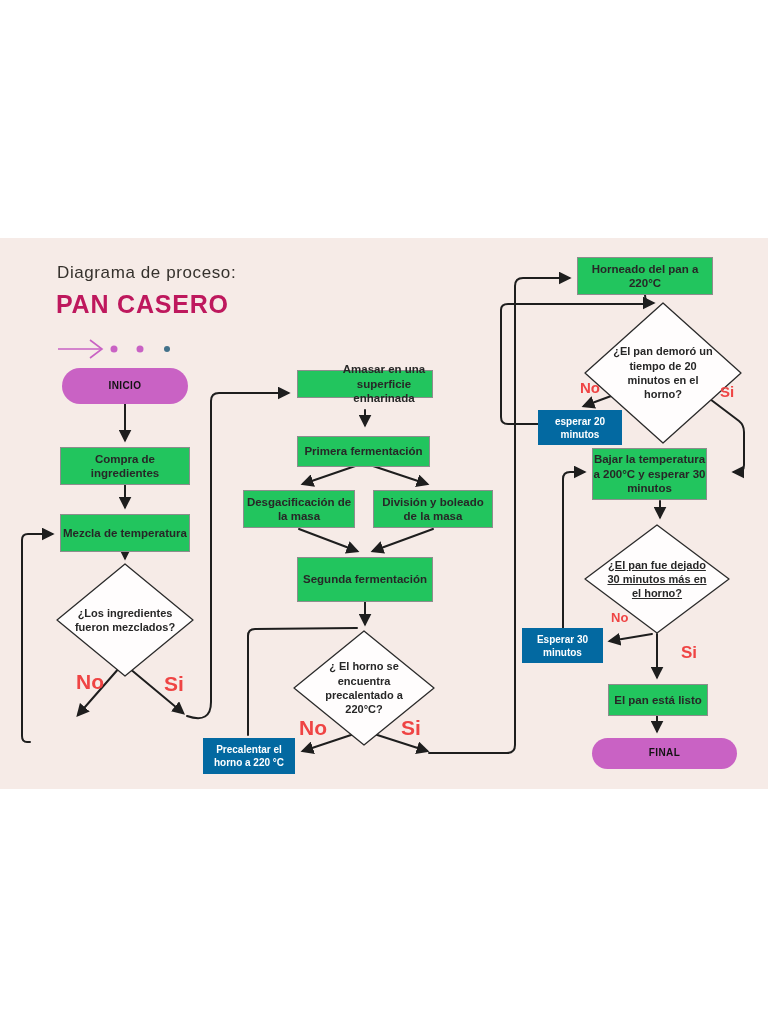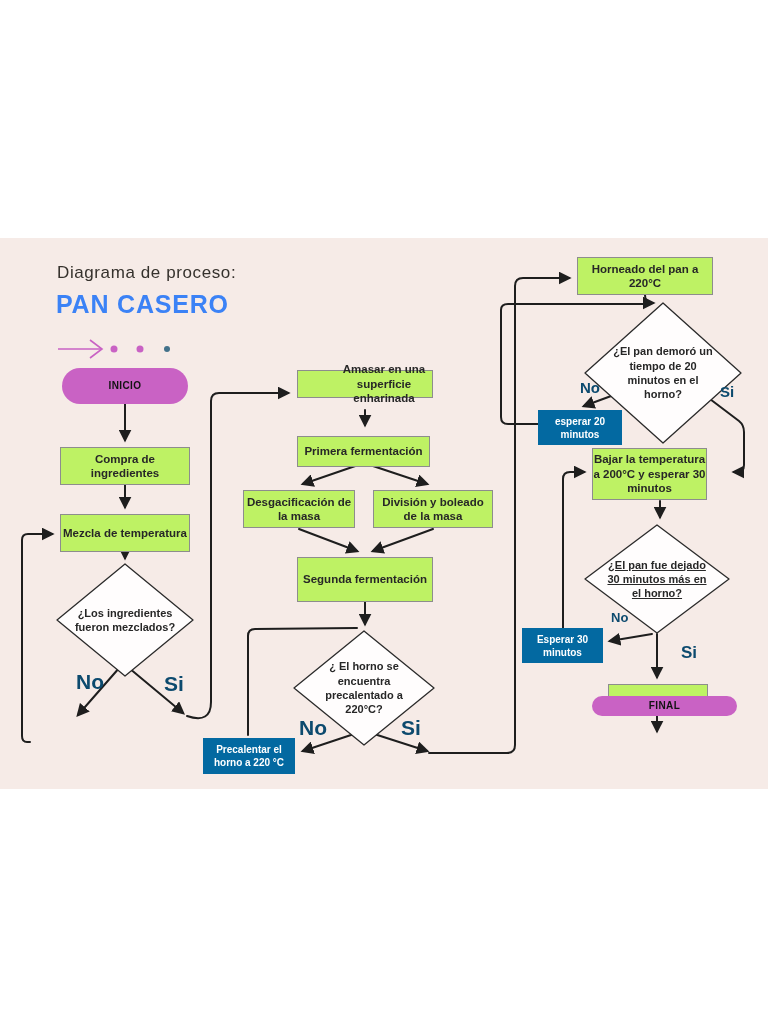--- a/index.html
+++ b/index.html
@@ -2,31 +2,31 @@
 <html><head>
 <meta charset="utf-8">
 <style>
   html,body{margin:0;padding:0;background:#ffffff;}
   .page{position:relative;width:768px;height:1024px;background:#ffffff;overflow:hidden;
         font-family:"Liberation Sans",sans-serif;}
   .band{position:absolute;left:0;top:238px;width:768px;height:551px;background:#f6ebe7;}
   .subtitle{position:absolute;left:57px;top:263px;font-size:17px;letter-spacing:.6px;
             color:#35312c;font-weight:500;}
   .title{position:absolute;left:56px;top:290px;font-size:25px;font-weight:800;
-         letter-spacing:.8px;color:#3b82f6;}
+         letter-spacing:.8px;color:#be185d;}
   svg.layer{position:absolute;left:0;top:0;width:768px;height:1024px;}
   .node{position:absolute;display:flex;align-items:center;justify-content:center;
         text-align:center;box-sizing:border-box;font-weight:700;color:#272727;
         font-size:11.5px;line-height:1.25;}
-  .rectnode{background:#bef264;border:1px solid #8d8d8d;}
+  .rectnode{background:#22c55e;border:1px solid #8d8d8d;}
   .pill{background:#c962c4;border-radius:18px;color:#131313;font-size:10px;letter-spacing:.4px;}
   .action{background:#0369a1;color:#ffffff;font-size:10px;line-height:1.3;}
   .dlabel{position:absolute;display:flex;align-items:center;justify-content:center;
           text-align:center;font-weight:700;color:#272727;font-size:11px;line-height:1.3;}
-  .branch{position:absolute;font-weight:800;color:#0c4a6e;}
+  .branch{position:absolute;font-weight:800;color:#ef4444;}
 </style>
 </head>
 <body>
 
 <div class="page">
   <div class="band"></div>
 
   <div class="subtitle">Diagrama de proceso:</div>
   <div class="title">PAN CASERO</div>
 
@@ -112,21 +112,21 @@
   <div class="node action" style="left:538px;top:410px;width:84px;height:35px;">esperar 20 minutos</div>
 
   <div class="node rectnode" style="left:592px;top:448px;width:115px;height:52px;">Bajar la temperatura a 200°C  y esperar 30 minutos</div>
 
   <div class="dlabel" style="left:605px;top:540px;width:104px;height:78px;text-decoration:underline;">¿El pan fue dejado 30 minutos más en el horno?</div>
 
   <div class="node action" style="left:522px;top:628px;width:81px;height:35px;">Esperar 30 minutos</div>
 
   <div class="node rectnode" style="left:608px;top:684px;width:100px;height:32px;">El pan está listo</div>
 
-  <div class="node pill" style="left:592px;top:696px;width:145px;height:20px;">FINAL</div>
+  <div class="node pill" style="left:592px;top:738px;width:145px;height:31px;">FINAL</div>
 
   <div class="branch" style="left:76px;top:670px;font-size:21px;">No</div>
   <div class="branch" style="left:164px;top:672px;font-size:21px;">Si</div>
 
   <div class="branch" style="left:299px;top:716px;font-size:21px;">No</div>
   <div class="branch" style="left:401px;top:716px;font-size:21px;">Si</div>
 
   <div class="branch" style="left:580px;top:379px;font-size:15px;">No</div>
   <div class="branch" style="left:720px;top:383px;font-size:15px;">Si</div>
 

